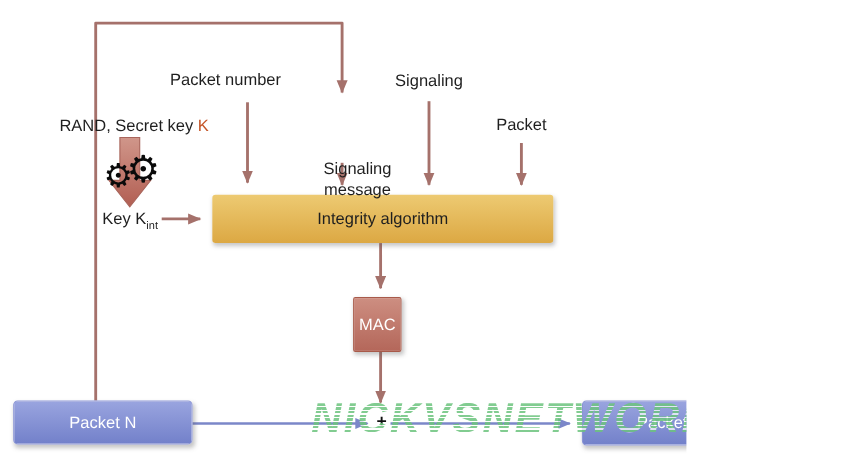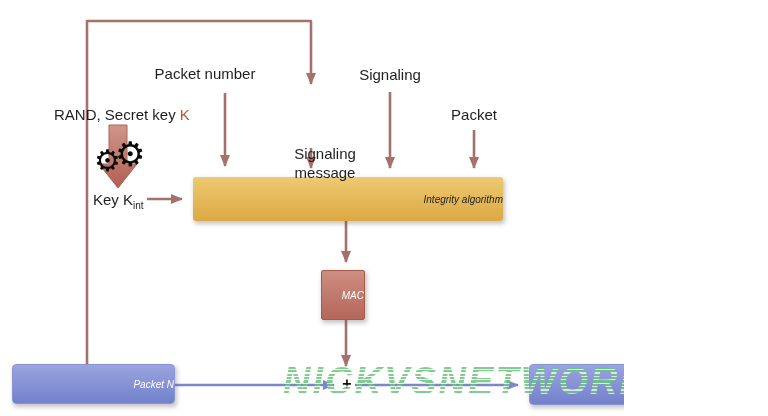--- a/index.html
+++ b/index.html
@@ -12,22 +12,22 @@
   *{margin:0;padding:0;box-sizing:border-box;}
   body{background:#fff;font-family:"Liberation Sans","DejaVu Sans",sans-serif;}
   .stage{position:relative;width:624px;height:416px;background:#fff;overflow:hidden;}
   svg.overlay{position:absolute;left:0;top:0;z-index:1;}
   .line-brown{stroke:var(--arrow);stroke-width:2.6;fill:none;stroke-linejoin:round;}
   .line-blue{stroke:var(--blue-line);stroke-width:2.4;fill:none;}
   .mk-brown{fill:var(--arrow);}
   .mk-blue{fill:var(--blue-line);}
   .label{position:absolute;z-index:3;color:var(--text);font-size:15px;line-height:1.25;white-space:nowrap;}
   .centered{transform:translate(-50%,-50%);text-align:center;}
-  .box{position:absolute;z-index:2;display:flex;align-items:center;justify-content:flex-end;
-       font-size:10px;box-shadow:1.5px 2.5px 4px rgba(90,90,90,.35);font-style:italic;}
+  .box{position:absolute;z-index:2;display:flex;align-items:center;justify-content:center;
+       font-size:15px;box-shadow:1.5px 2.5px 4px rgba(90,90,90,.35);}
   .integrity{left:193px;top:177px;width:310px;height:44px;border-radius:3px;
        background:linear-gradient(180deg,var(--integrity-top),var(--integrity-bottom));
        color:var(--text);}
   .mac-mid{left:321px;top:270px;width:44px;height:50px;border-radius:2px;
        background:linear-gradient(180deg,var(--mac-top),var(--mac-bottom));
        border:1px solid var(--mac-border);color:#fff;}
   .packet-left{left:12px;top:364px;width:163px;height:40px;border-radius:4px;
        background:linear-gradient(180deg,var(--packet-top),var(--packet-bottom));
        border:1px solid var(--packet-border);color:#fff;}
   .packet-right{left:529px;top:364px;width:161px;height:41px;border-radius:4px;

